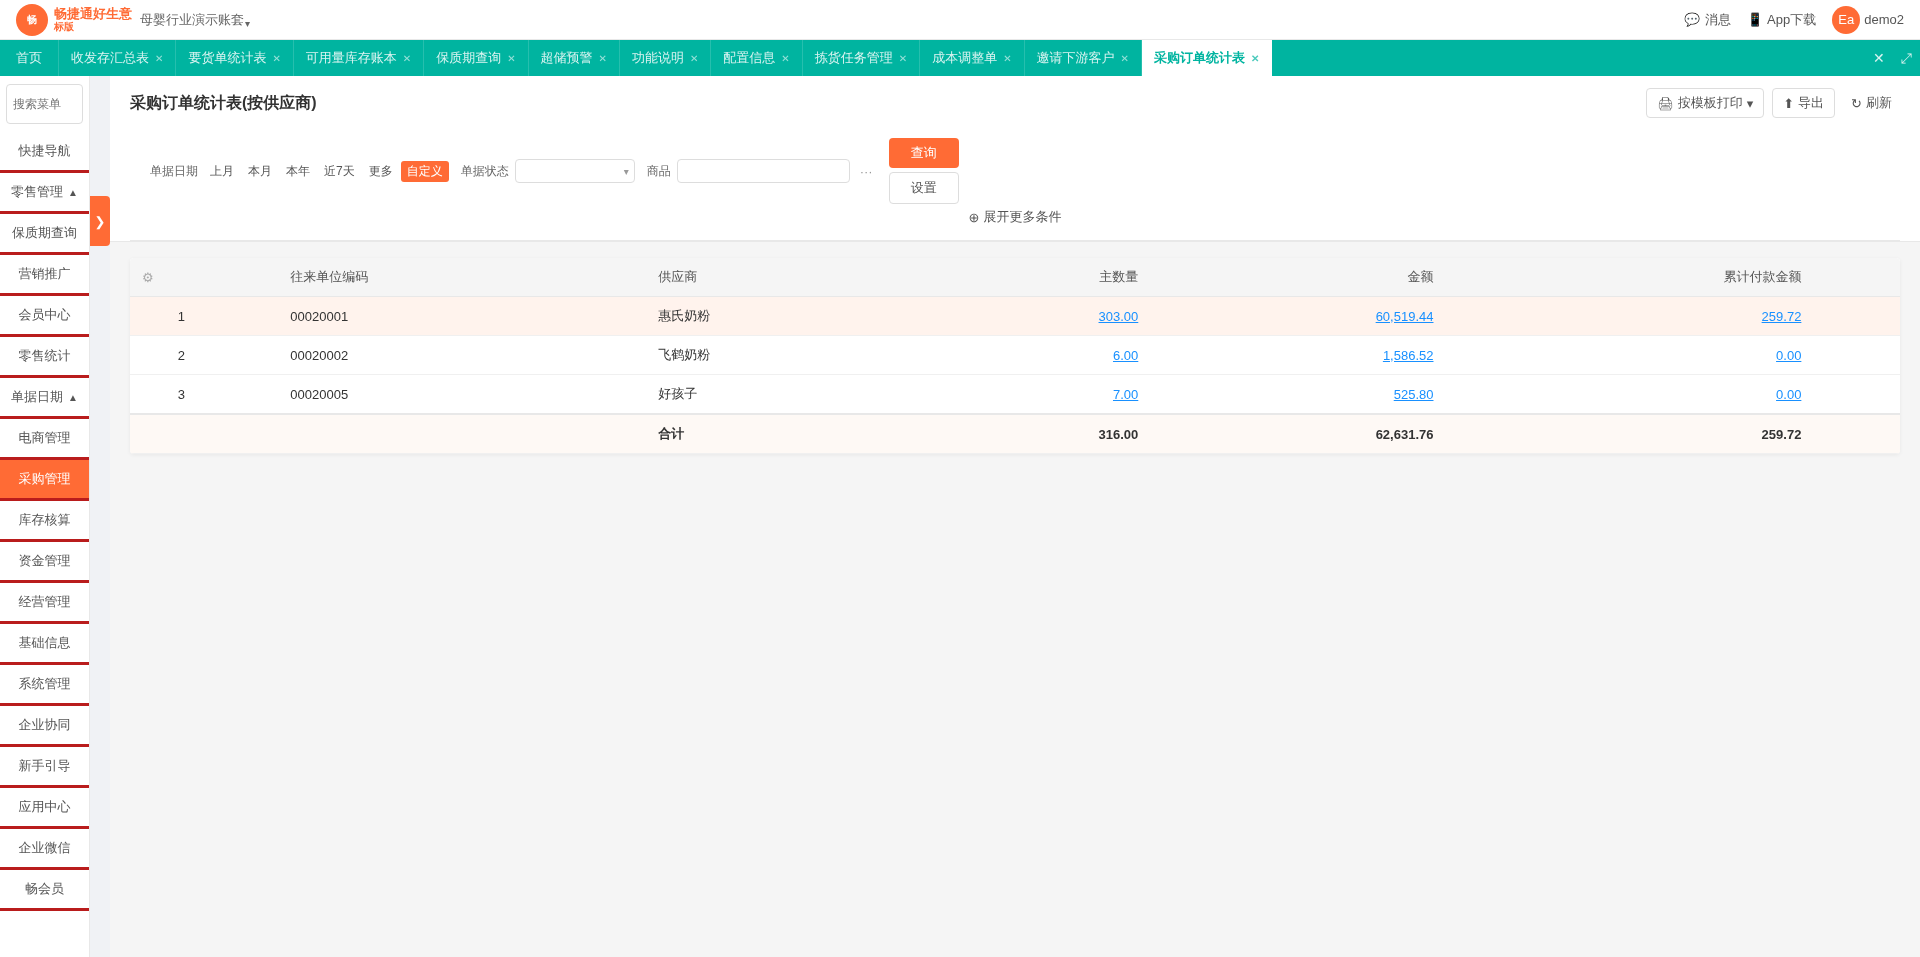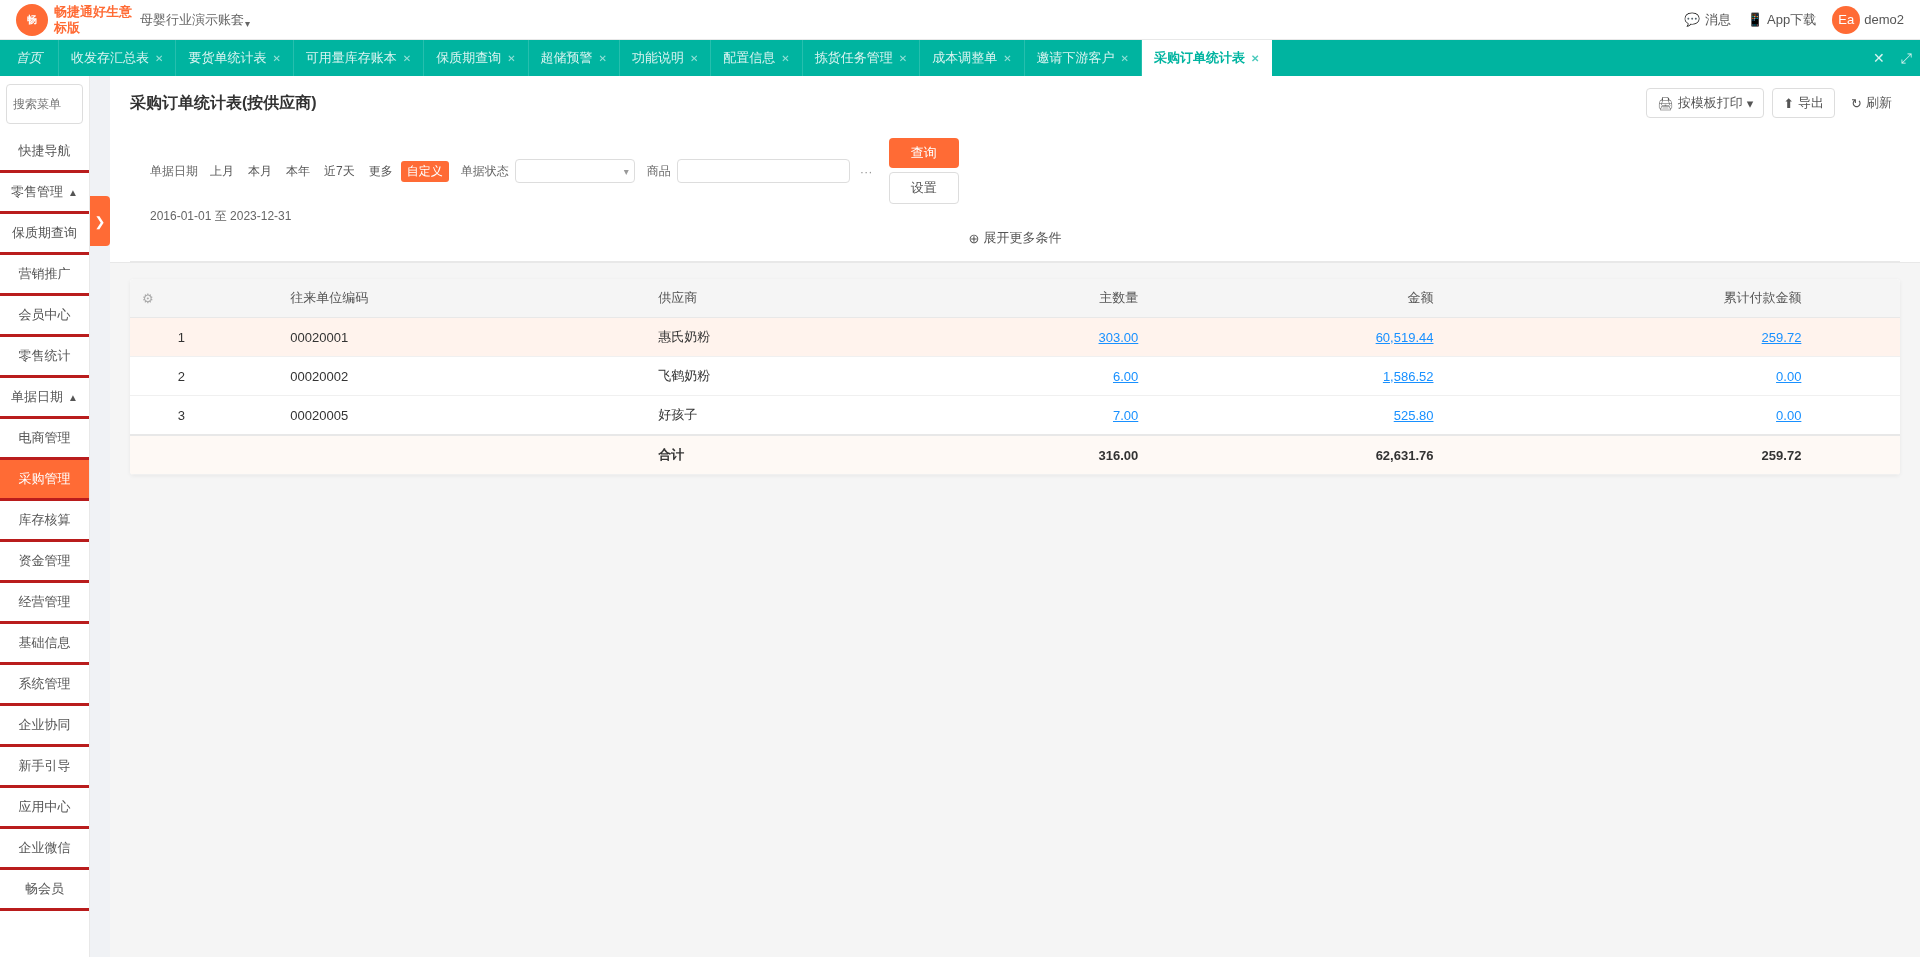--- a/index.html
+++ b/index.html
@@ -42,21 +42,21 @@
       align-items: center;
       color: rgba(255,255,255,0.85);
       cursor: pointer;
       white-space: nowrap;
       font-size: 12px;
       gap: 4px;
       border-right: 1px solid rgba(255,255,255,0.15);
     }
     .nav-tab.active { background: #fff; color: #00b4a0; font-weight: bold; }
     .nav-tab .close-x { font-size: 10px; opacity: 0.7; margin-left: 2px; }
-    .nav-tab.home { padding: 17px 16px; font-style: italic; }
+    .nav-tab.home { padding: 17px 16px; }
     .nav-tabs-end { margin-left: auto; display: flex; align-items: center; }
     .nav-end-btn { color: rgba(255,255,255,0.85); padding: 0 8px; cursor: pointer; font-size: 14px; height: 36px; display: flex; align-items: center; }
 
     
     .main-layout { display: flex; flex: 1; overflow: hidden; }
 
     
     .sidebar {
       width: 90px;
       background: #fff;
@@ -163,21 +163,21 @@
 <body>
 
 <div class="top-bar">
   <div class="top-bar-left">
     <div class="logo-area">
       <div class="logo-icon">
         <span style="font-size:10px; line-height:1;">畅</span>
       </div>
       <div class="logo-text">
         <div>畅捷通好生意</div>
-        <div style="font-size:13px;">标版</div>
+        <div style="font-size:10px;">标版</div>
       </div>
     </div>
     <div class="workspace-selector">
       <span>母婴行业演示账套</span>
       <span class="arrow">▾</span>
     </div>
   </div>
   <div class="top-bar-right">
     <div class="top-bar-btn">
       <span>💬</span>
@@ -367,21 +367,20 @@
           <div class="filter-group">
             <span class="filter-label">商品</span>
             <input class="filter-input" type="text" placeholder="" style="">
             <span class="dots-btn">···</span>
           </div>
           <div class="query-btn-group">
             <button class="btn-query">查询</button>
             <button class="btn-settings">设置</button>
           </div>
         </div>
-        <div style="margin-top: 4px; color: #666; font-size: 12px;">2016-01-01 至 2023-12-31</div>
         <div class="filter-more-row">
           <button class="btn-expand">
             <span>⊕</span>
             <span>展开更多条件</span>
           </button>
         </div>
       </div>
     </div>
 
     <div class="table-container">

